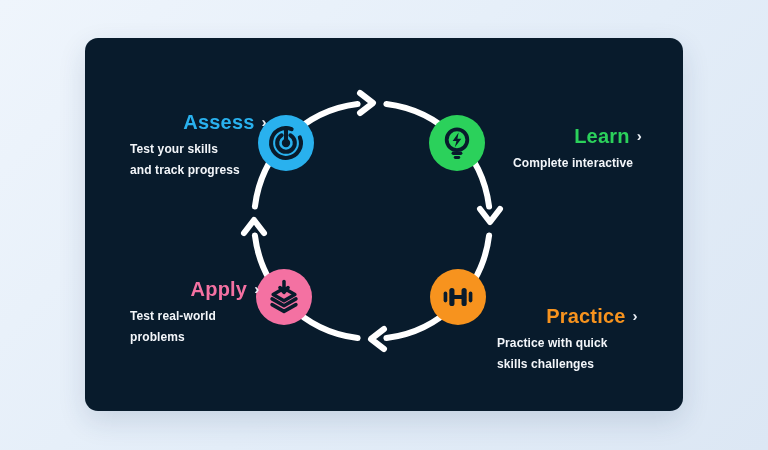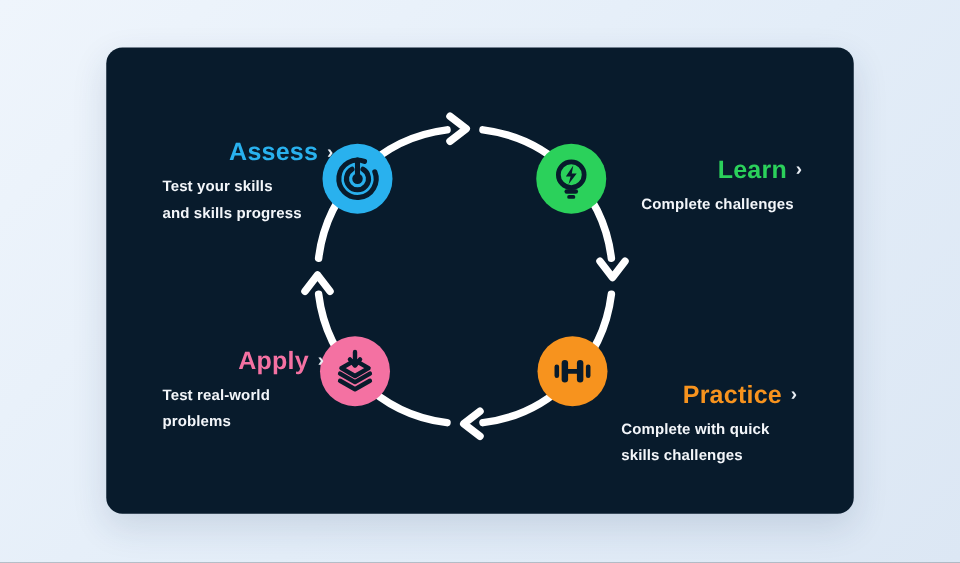--- a/index.html
+++ b/index.html
@@ -108,49 +108,49 @@
     </span>
   </div>
 
   <div class="step-text pos-assess-text">
     <div class="step-title" style="color: rgb(41, 177, 238);">
       <span>Assess</span>
       <span class="chev">›</span>
     </div>
     <div class="step-desc">
       <div>Test your skills</div>
-      <div>and skills progress</div>
+      <div>and track progress</div>
     </div>
   </div>
 
   <div class="step-text pos-learn-text">
     <div class="step-title" style="color: rgb(43, 209, 91);">
       <span>Learn</span>
       <span class="chev">›</span>
     </div>
     <div class="step-desc">
-      <div>Complete challenges</div>
+      <div>Complete interactive</div>
     </div>
   </div>
 
   <div class="step-text pos-apply-text">
     <div class="step-title" style="color: rgb(244, 113, 162);">
       <span>Apply</span>
       <span class="chev">›</span>
     </div>
     <div class="step-desc">
       <div>Test real-world</div>
       <div>problems</div>
     </div>
   </div>
 
   <div class="step-text pos-practice-text">
     <div class="step-title" style="color: rgb(247, 147, 30);">
       <span>Practice</span>
       <span class="chev">›</span>
     </div>
     <div class="step-desc">
-      <div>Complete with quick</div>
+      <div>Practice with quick</div>
       <div>skills challenges</div>
     </div>
   </div>
 
 </div>
 
 </body></html>

